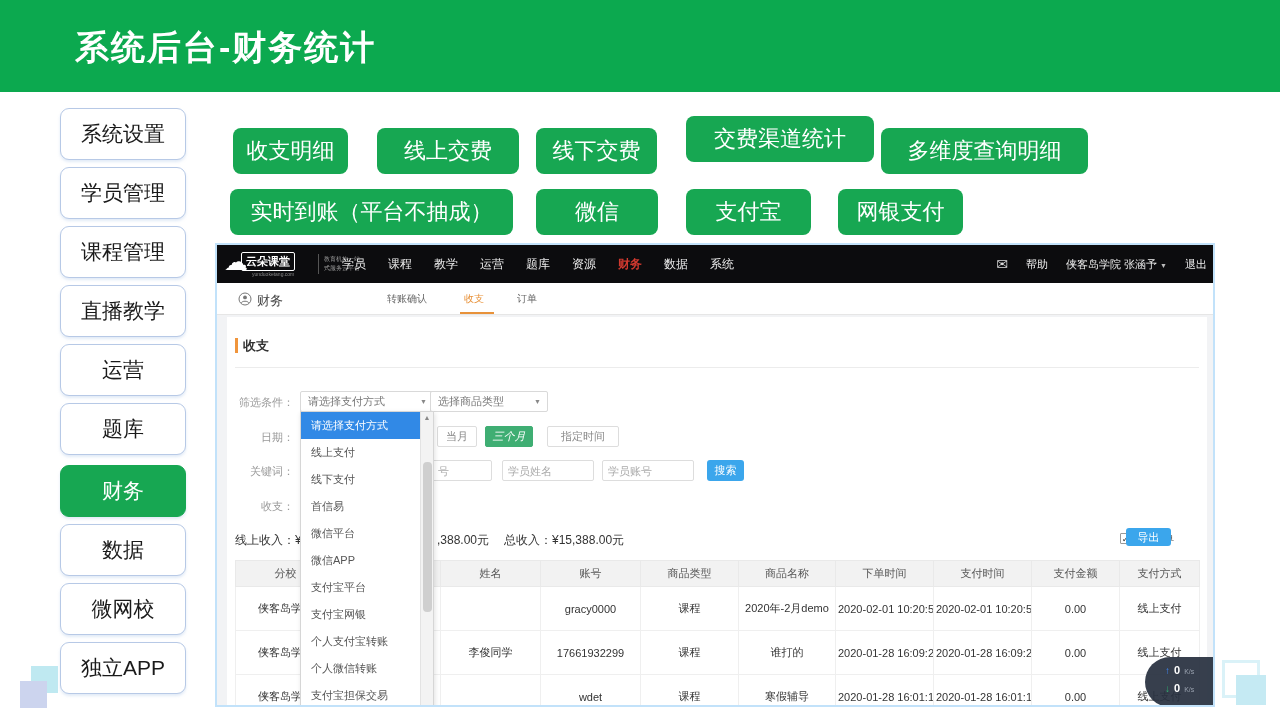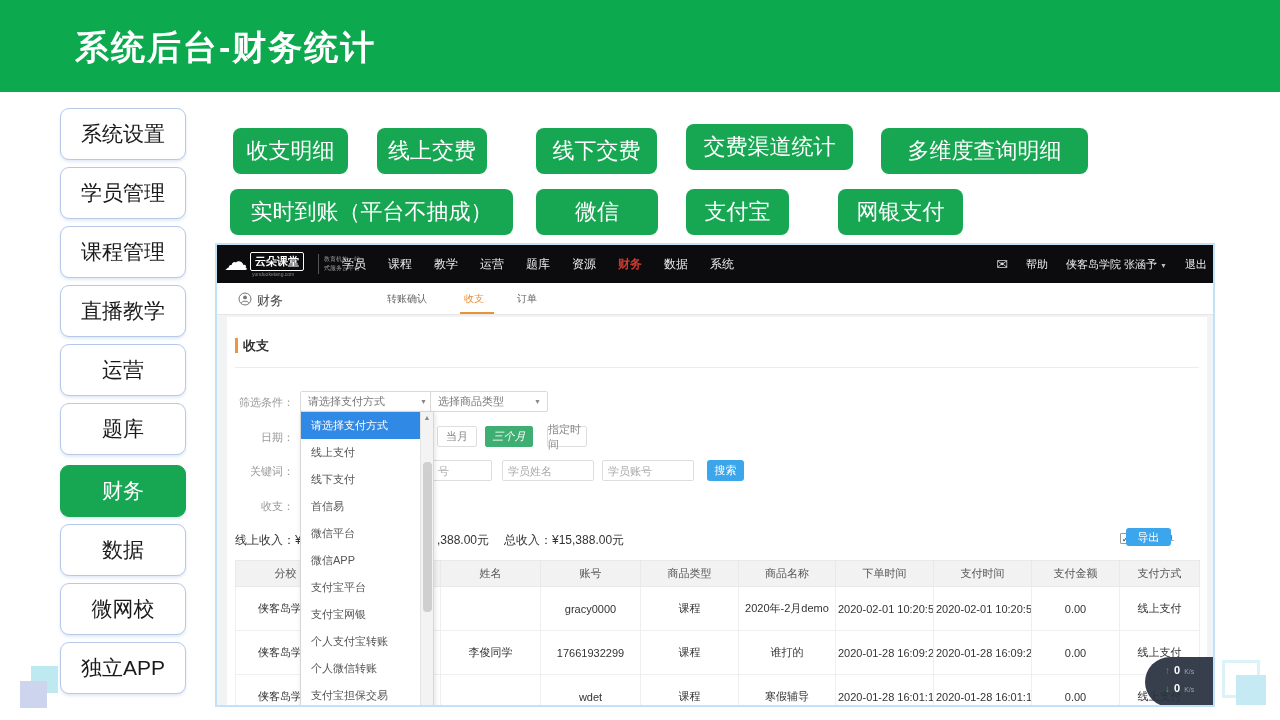--- a/index.html
+++ b/index.html
@@ -19,21 +19,21 @@
     display:flex; align-items:center; justify-content:center; font-size:22px; cursor:pointer; }
 
   .sq { position:absolute; }
 
   
   .shot { position:absolute; left:215px; top:243px; width:1000px; height:464px;
     border:2px solid #c2e2fa; background:#f2f3f5; overflow:hidden; font-size:11px; }
 
   .navbar { position:absolute; left:0; top:0; width:996px; height:38px; background:#0c0c0e; color:#eee; overflow:hidden; }
   .logo-cloud { position:absolute; left:7px; top:3px; font-size:24px; color:#fff; }
-  .logo-box { position:absolute; left:33px; top:7px; border:1px solid #fff; border-radius:2px; padding:1px 4px; font-size:11px; font-weight:bold; color:#fff; }
+  .logo-box { position:absolute; left:24px; top:7px; border:1px solid #fff; border-radius:2px; padding:1px 4px; font-size:11px; font-weight:bold; color:#fff; }
   .logo-url { position:absolute; left:35px; top:26px; font-size:5px; color:#8a8a8a; }
   .logo-sep { position:absolute; left:101px; top:9px; width:1px; height:20px; background:#555; }
   .logo-tag { position:absolute; left:107px; top:10px; font-size:6px; line-height:9px; color:#9a9a9a; }
   .nav-items { position:absolute; left:125px; top:0; height:38px; display:flex; align-items:center; gap:22px; font-size:12px; }
   .nav-items span { cursor:pointer; }
   .nav-items .red { color:#d0392f; font-weight:bold; }
   .nav-right { position:absolute; right:6px; top:0; height:38px; display:flex; align-items:center; gap:18px; font-size:11px; white-space:nowrap; }
   .nav-right .env { font-size:14px; color:#ddd; }
   .nav-right .caret { font-size:7px; color:#bbb; }
 
@@ -102,27 +102,27 @@
   <div class="side-btn" style="top:285px">直播教学</div>
   <div class="side-btn" style="top:344px">运营</div>
   <div class="side-btn" style="top:403px">题库</div>
   <div class="side-btn active" style="top:465px">财务</div>
   <div class="side-btn" style="top:524px">数据</div>
   <div class="side-btn" style="top:583px">微网校</div>
   <div class="side-btn" style="top:642px">独立APP</div>
 </div>
 
 <div class="feat-btn" style="left:233px;top:128px;width:115px">收支明细</div>
-<div class="feat-btn" style="left:377px;top:128px;width:110px">线上交费</div>
+<div class="feat-btn" style="left:377px;top:128px;width:142px">线上交费</div>
 <div class="feat-btn" style="left:536px;top:128px;width:121px">线下交费</div>
-<div class="feat-btn" style="left:686px;top:124px;width:167px">交费渠道统计</div>
+<div class="feat-btn" style="left:686px;top:116px;width:188px">交费渠道统计</div>
 <div class="feat-btn" style="left:881px;top:128px;width:207px">多维度查询明细</div>
 <div class="feat-btn" style="left:230px;top:189px;width:283px">实时到账（平台不抽成）</div>
 <div class="feat-btn" style="left:536px;top:189px;width:122px">微信</div>
-<div class="feat-btn" style="left:686px;top:189px;width:103px">支付宝</div>
+<div class="feat-btn" style="left:686px;top:189px;width:125px">支付宝</div>
 <div class="feat-btn" style="left:838px;top:189px;width:125px">网银支付</div>
 
 <div class="shot">
 
   <div class="navbar">
     <span class="logo-cloud">☁</span>
     <span class="logo-box">云朵课堂</span>
     <span class="logo-url">yunduoketang.com</span>
     <span class="logo-sep"></span>
     <span class="logo-tag">
@@ -177,21 +177,21 @@
       <span class="caret">▼</span>
     </div>
     <div class="sel" style="left:203px;top:74px;width:118px">
       <span>选择商品类型</span>
       <span class="caret">▼</span>
     </div>
 
     <span class="f-label" style="left:0;top:113px">日期：</span>
     <div class="d-btn" style="left:210px;top:109px;width:40px">当月</div>
     <div class="d-btn active" style="left:258px;top:109px;width:48px">三个月</div>
-    <div class="d-btn" style="left:320px;top:109px;width:40px">指定时间</div>
+    <div class="d-btn" style="left:320px;top:109px;width:72px">指定时间</div>
 
     <span class="f-label" style="left:0;top:147px">关键词：</span>
     <input class="inp" style="left: 205px; top: 143px; width: 60px;" placeholder="号">
     <input class="inp" style="left: 275px; top: 143px; width: 92px;" placeholder="学员姓名">
     <input class="inp" style="left: 375px; top: 143px; width: 92px;" placeholder="学员账号">
     <div class="btn-blue" style="left:480px;top:143px;width:37px;height:21px">搜索</div>
 
     <span class="f-label" style="left:0;top:182px">收支：</span>
 
     <span class="sum" style="left:8px">线上收入：¥</span>

